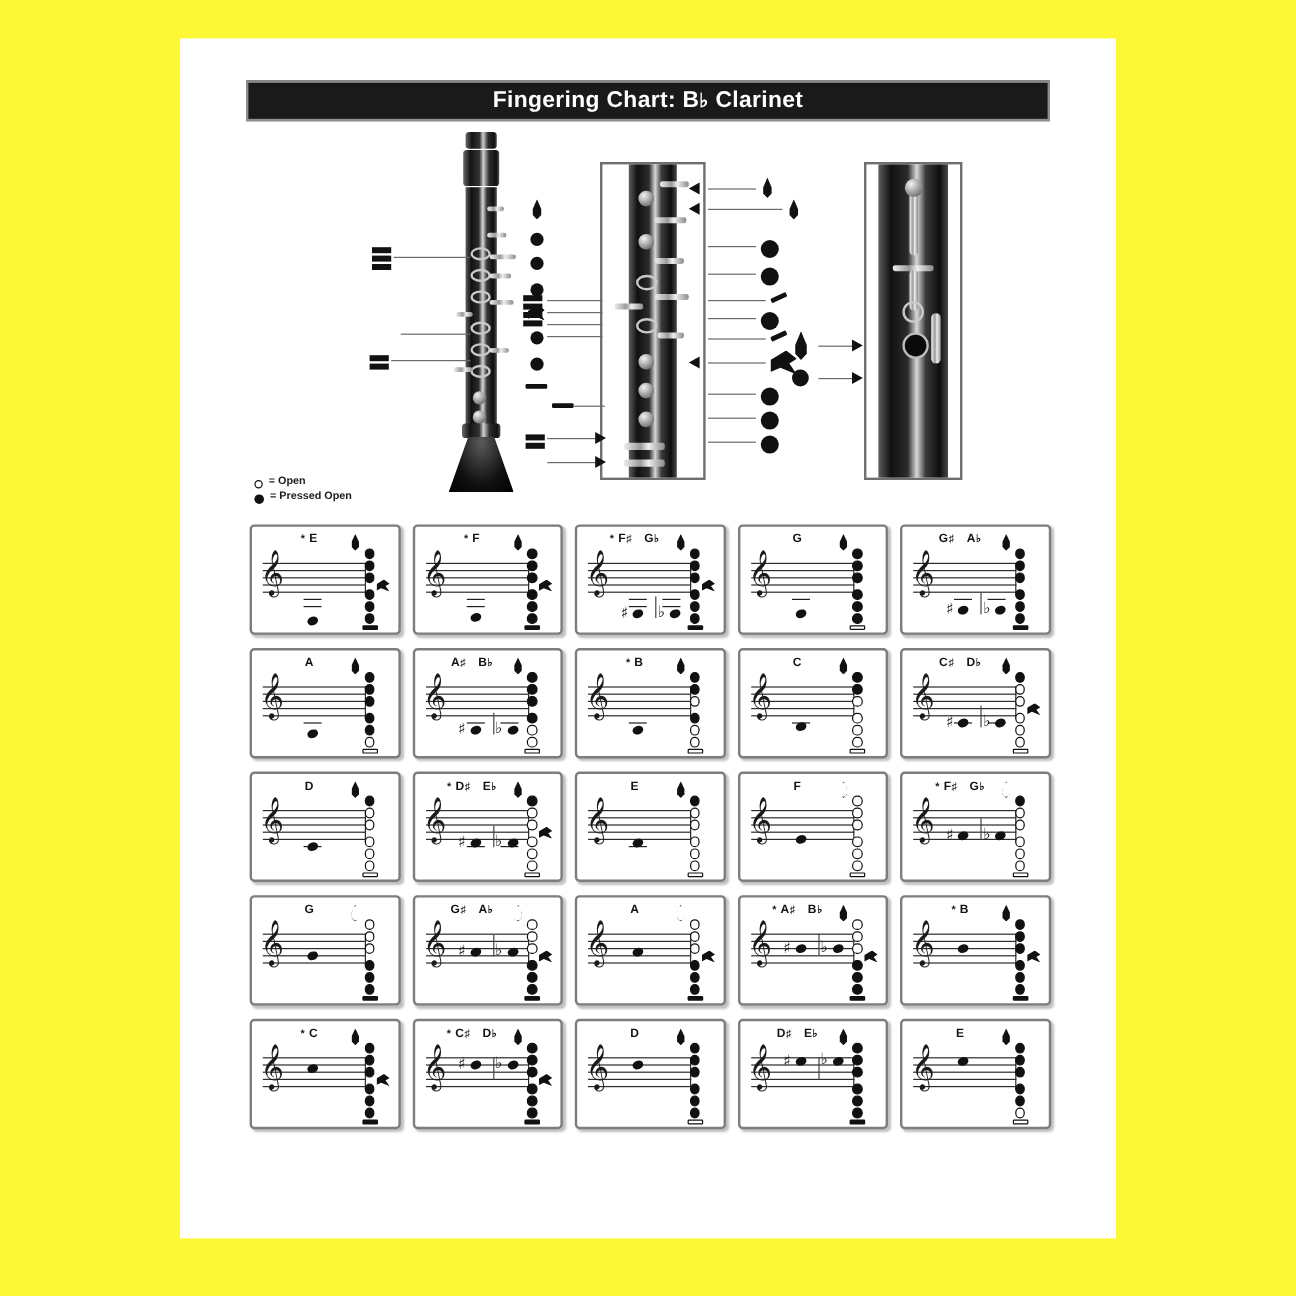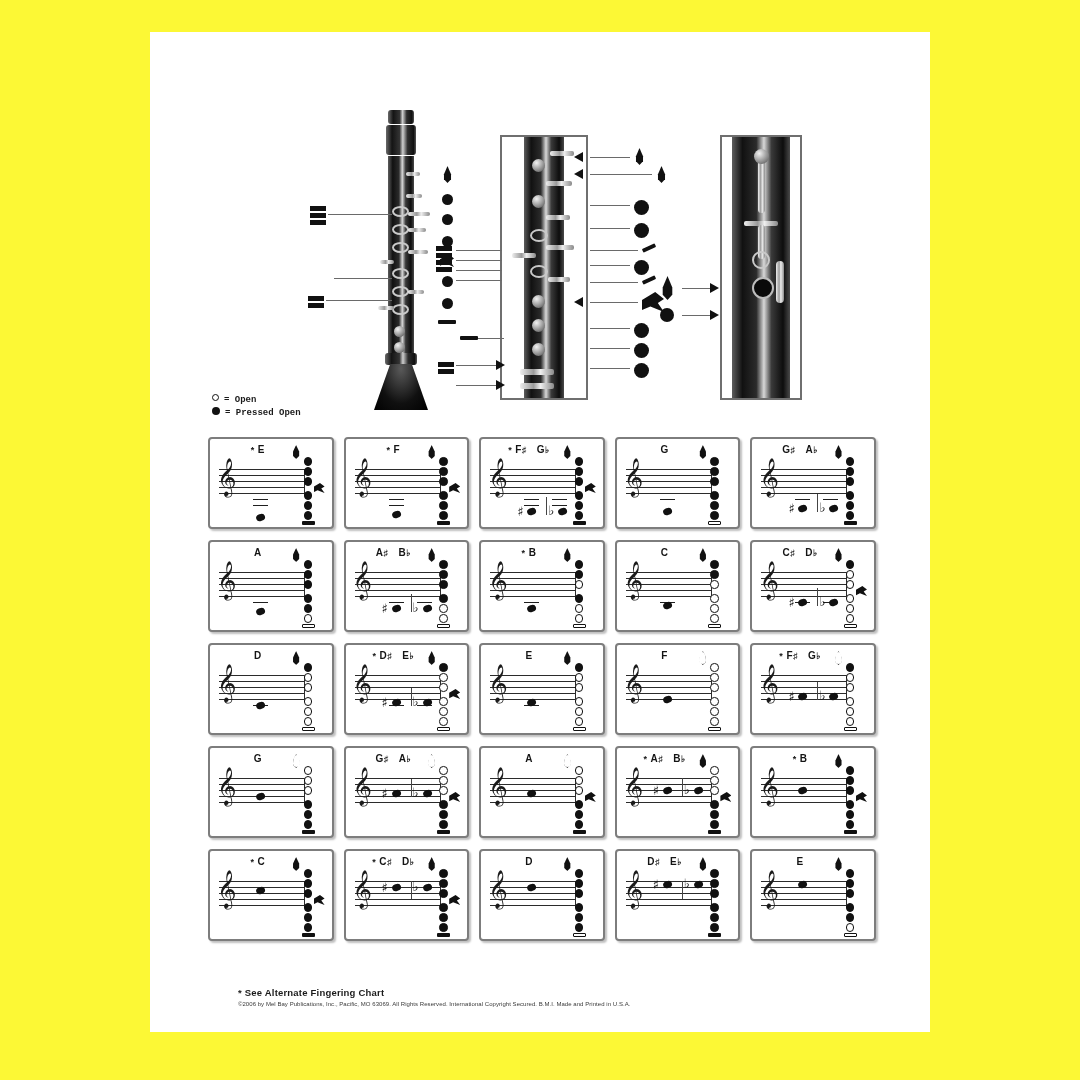--- a/index.html
+++ b/index.html
@@ -143,21 +143,21 @@
 
   
   #legend {
     position: absolute;
     left: 62px; top: 362px;
     font-size: 9px;
     font-weight: bold;
     color: #1b1b1b;
     line-height: 13px;
   }
-  .legend-row { display: flex; align-items: flex-start; gap: 5px; font-family: Liberation Mono, monospace; }
+  .legend-row { display: flex; align-items: flex-end; gap: 5px; }
   .leg-open {
     width: 7px; height: 7px;
     border: 1px solid #111;
     border-radius: 50%;
     background: #fff;
     display: inline-block;
   }
   .leg-closed {
     width: 8px; height: 8px;
     border-radius: 50%;
@@ -318,20 +318,25 @@
     color: #3a3a3a;
     letter-spacing: .05px;
     white-space: nowrap;
   }
 </style>
 </head>
 <body>
 
 <div id="sheet">
 
+  <div id="title-bar">
+    <div id="title-text">
+      <span>Fingering Chart: B</span><span class="flat">♭</span><span> Clarinet</span>
+    </div>
+  </div>
 
   <div id="photos">
 
     <div class="photo-frame" id="photo-whole">
       <div class="clar-barrel" style="left:40px; top:0px; width:26px; height:14px;"></div>
       <div class="clar-barrel" style="left:38px; top:15px; width:30px; height:30px;"></div>
       <div class="clar-col" style="left:40px; top:46px; width:26px; height:200px;"></div>
       <div class="clar-barrel" style="left:37px; top:243px; width:32px; height:12px;"></div>
       <div class="bell" style="left:26px; top:254px; width:54px; height:46px;"></div>
 
@@ -1118,18 +1123,14 @@
           <div class="f-hole on" style="top:22px;"></div>
           <div class="f-hole on" style="top:32px;"></div>
           <div class="f-hole on" style="top:46px;"></div>
           <div class="f-hole on" style="top:56px;"></div>
           <div class="f-hole off" style="top:66px;"></div>
           <div class="f-bar off" style="top:76px;"></div>
         </div>
       </div>
     </div>
 
-  <div id="footer">
-    <div id="footnote">* See Alternate Fingering Chart</div>
-    <div id="copyright">©2006 by Mel Bay Publications, Inc., Pacific, MO 63069. All Rights Reserved. International Copyright Secured. B.M.I. Made and Printed in U.S.A.</div>
-  </div>
 
 </div>
 
 </body></html>

